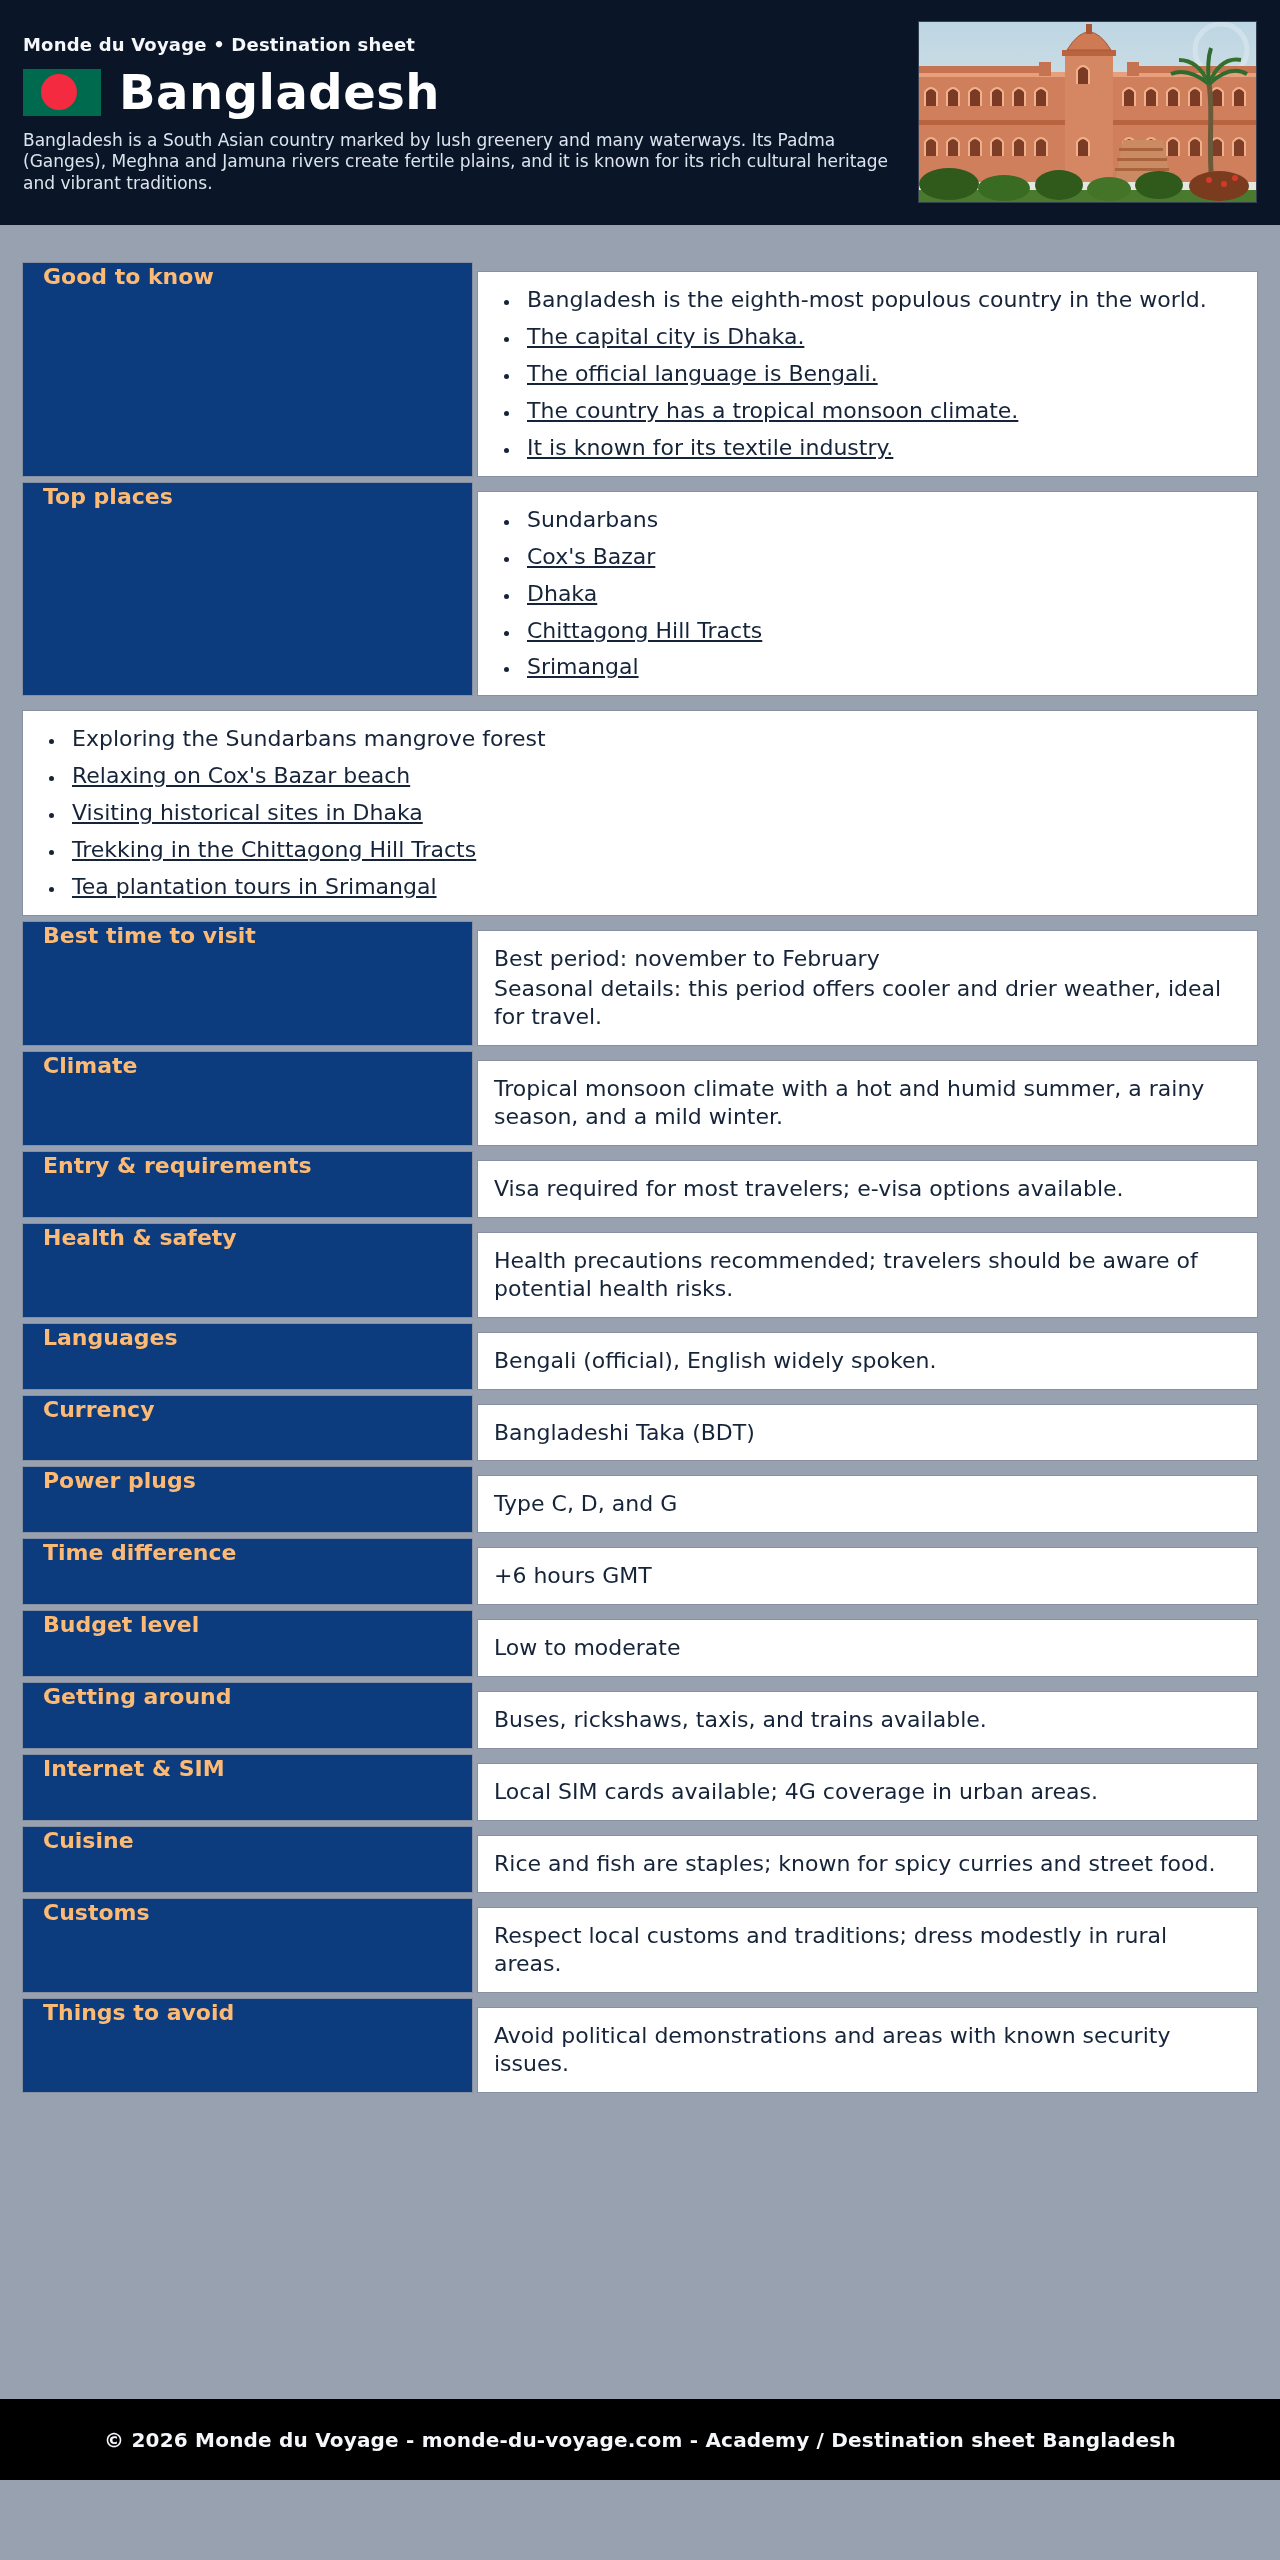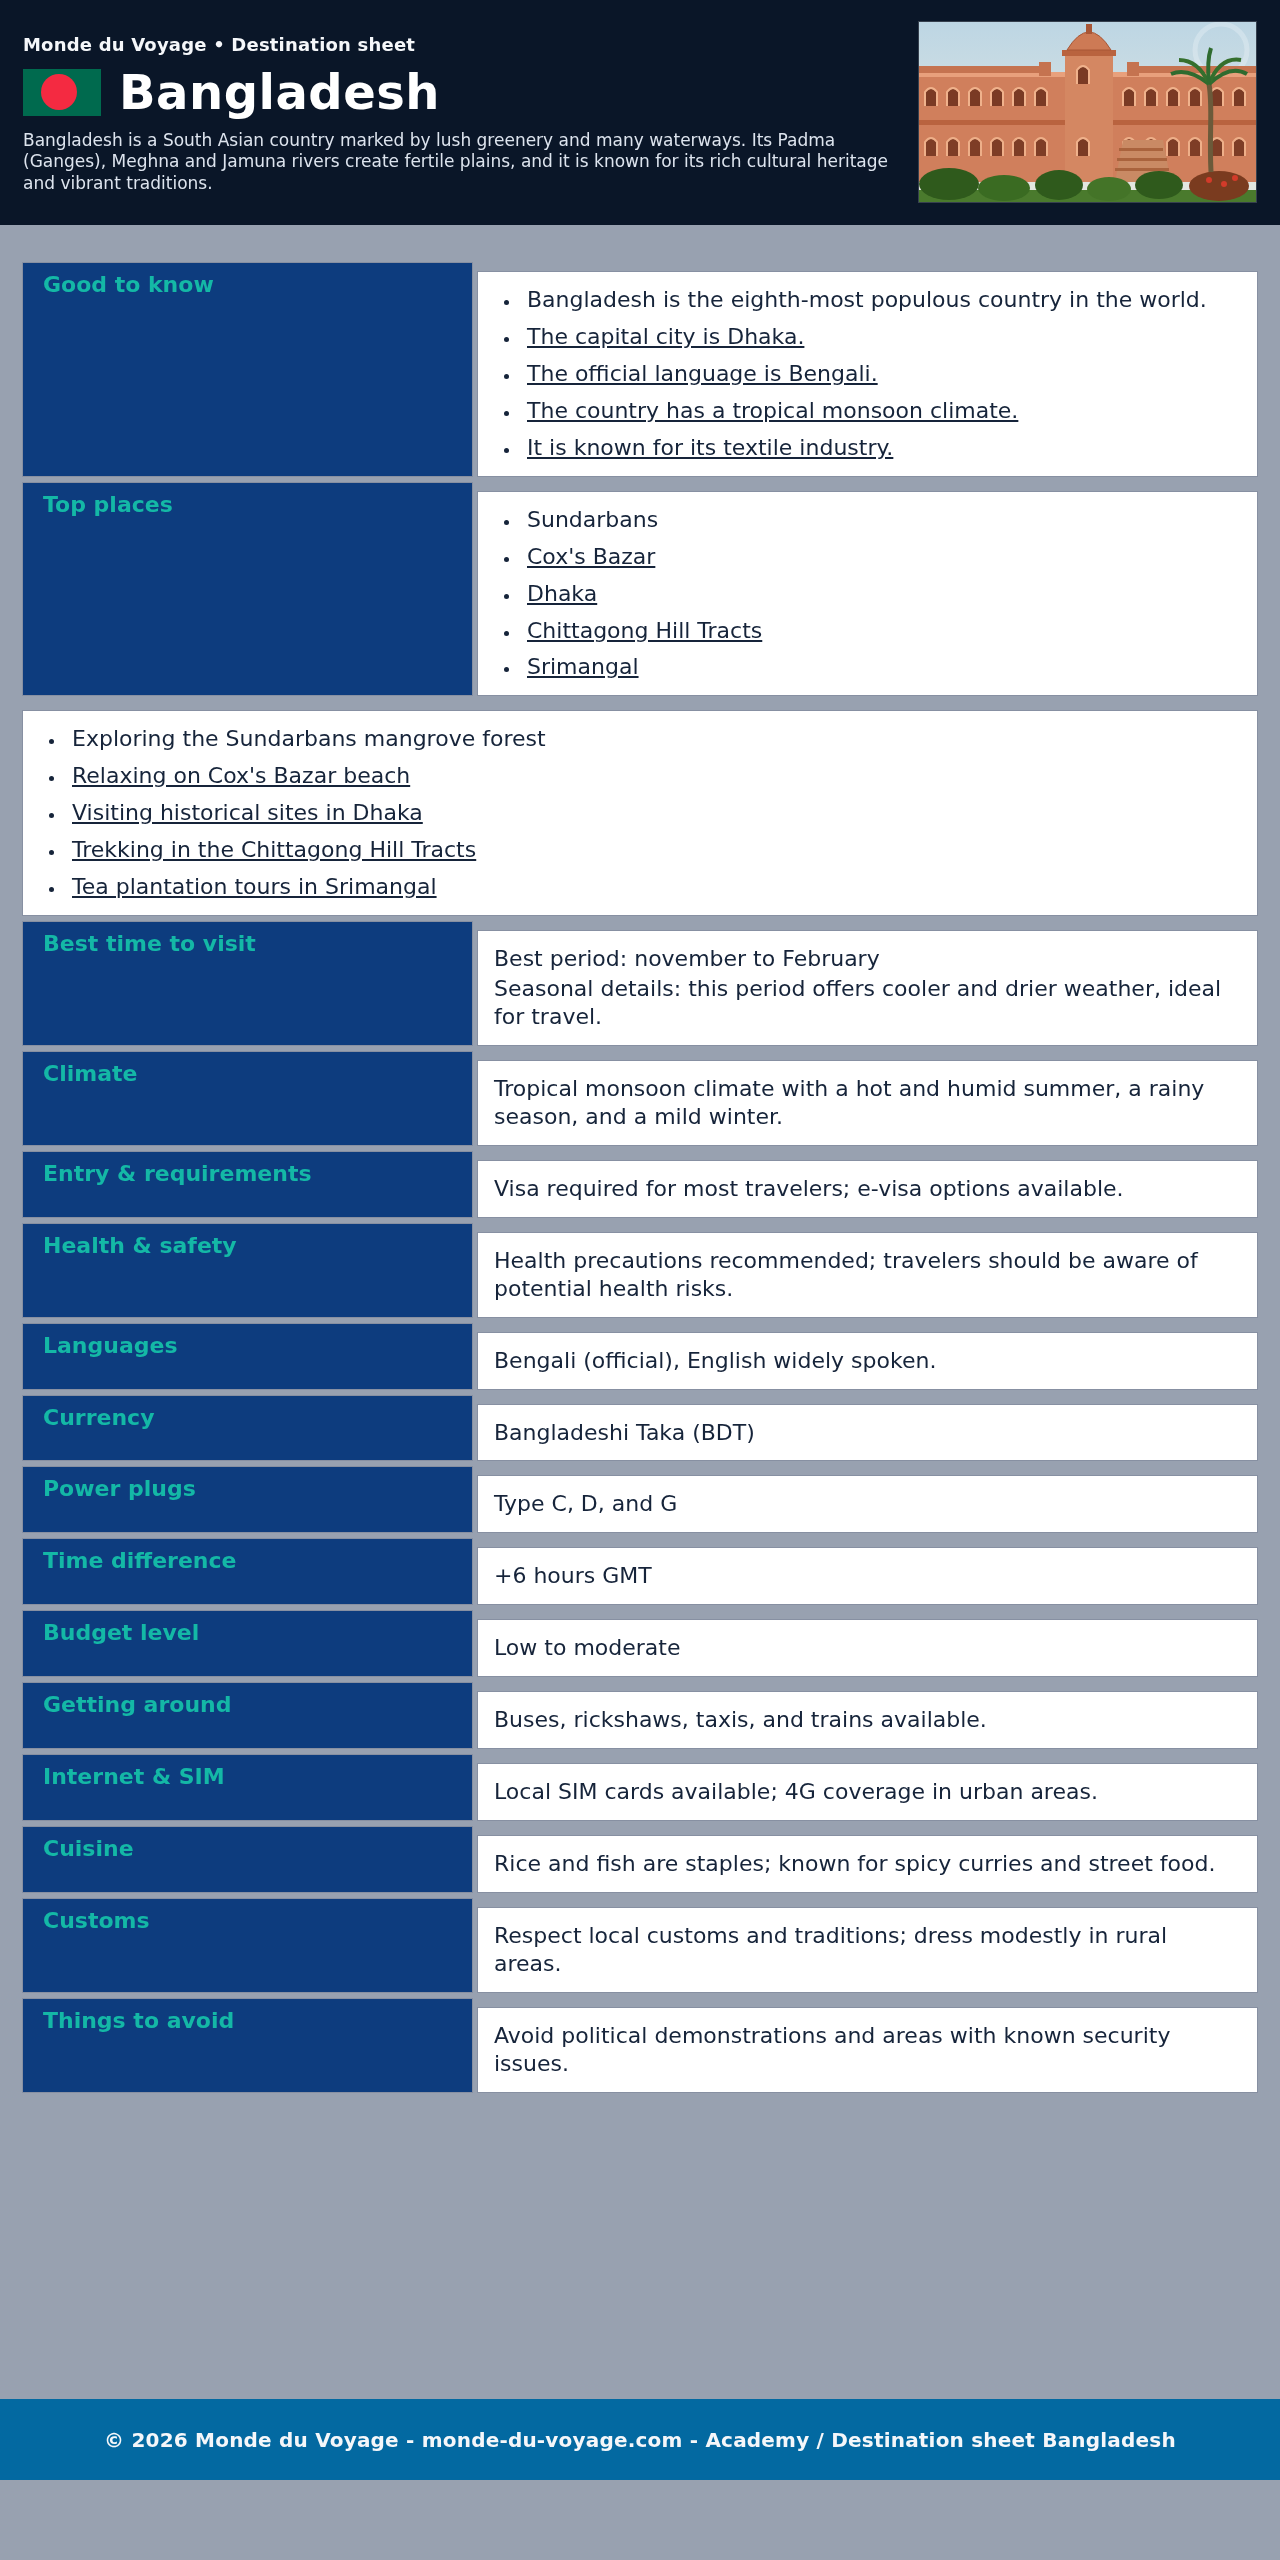--- a/index.html
+++ b/index.html
@@ -14,30 +14,30 @@
   .flag { width:78px; height:47px; background:#006a4e; position:relative; flex:0 0 auto; }
   .flag .disc { position:absolute; width:36px; height:36px; border-radius:50%; background:#f42a41; top:5px; left:18px; }
   .page-title { font-size:48px; font-weight:bold; color:#ffffff; line-height:1; letter-spacing:.5px; }
   .country-desc { margin-top:14px; max-width:880px; font-size:17px; line-height:1.25; color:#dde4ee; }
   .photo { position:absolute; top:21px; right:23px; width:339px; height:182px; overflow:hidden; border:1px solid rgba(255,255,255,.18); }
 
   
   .main { flex:1 1 auto; padding:21px 23px 0 23px; }
   .sheet-table { display:flex; flex-direction:column; gap:7px; }
   .trow { display:flex; gap:6px; }
-  .tlabel { flex:0 0 449px; background:#0d3c7e; color:#14b8a6; font-weight:bold; font-size:22px; padding:8px 20px; line-height:1.25; box-shadow:0 0 0 1px #8790a2; }
+  .tlabel { flex:0 0 449px; background:#0d3c7e; color:#fdba74; font-weight:bold; font-size:22px; padding:0 20px; line-height:1.25; box-shadow:0 0 0 1px #8790a2; }
   .tvalue { flex:1 1 auto; background:#ffffff; color:#16243a; font-size:22px; padding:14px 16px 14px 16px; line-height:1.27; box-shadow:0 0 0 1px #8790a2;margin-top:9px; }
   .tvalue ul { margin:0; padding-left:27px; }
   .tvalue li { padding-left:6px; }
   .tvalue li + li { margin-top:9px;text-decoration:underline; }
   .tvalue li::marker { color:#16243a; font-size:0.8em; }
   .tvalue .line + .line { margin-top:2px; }
 
   
-  .footer { flex:0 0 81px; background:#0369a1; color:#f5f7fa; display:flex; align-items:center; justify-content:center; }
+  .footer { flex:0 0 81px; background:#000000; color:#f5f7fa; display:flex; align-items:center; justify-content:center; }
   .footer-text { font-size:20px; font-weight:bold; letter-spacing:.2px; }
 </style>
 </head>
 <body>
 
 <div class="page">
 
   <div class="header">
     <div class="brand-line">Monde du Voyage • Destination sheet</div>
     <div class="title-row">

